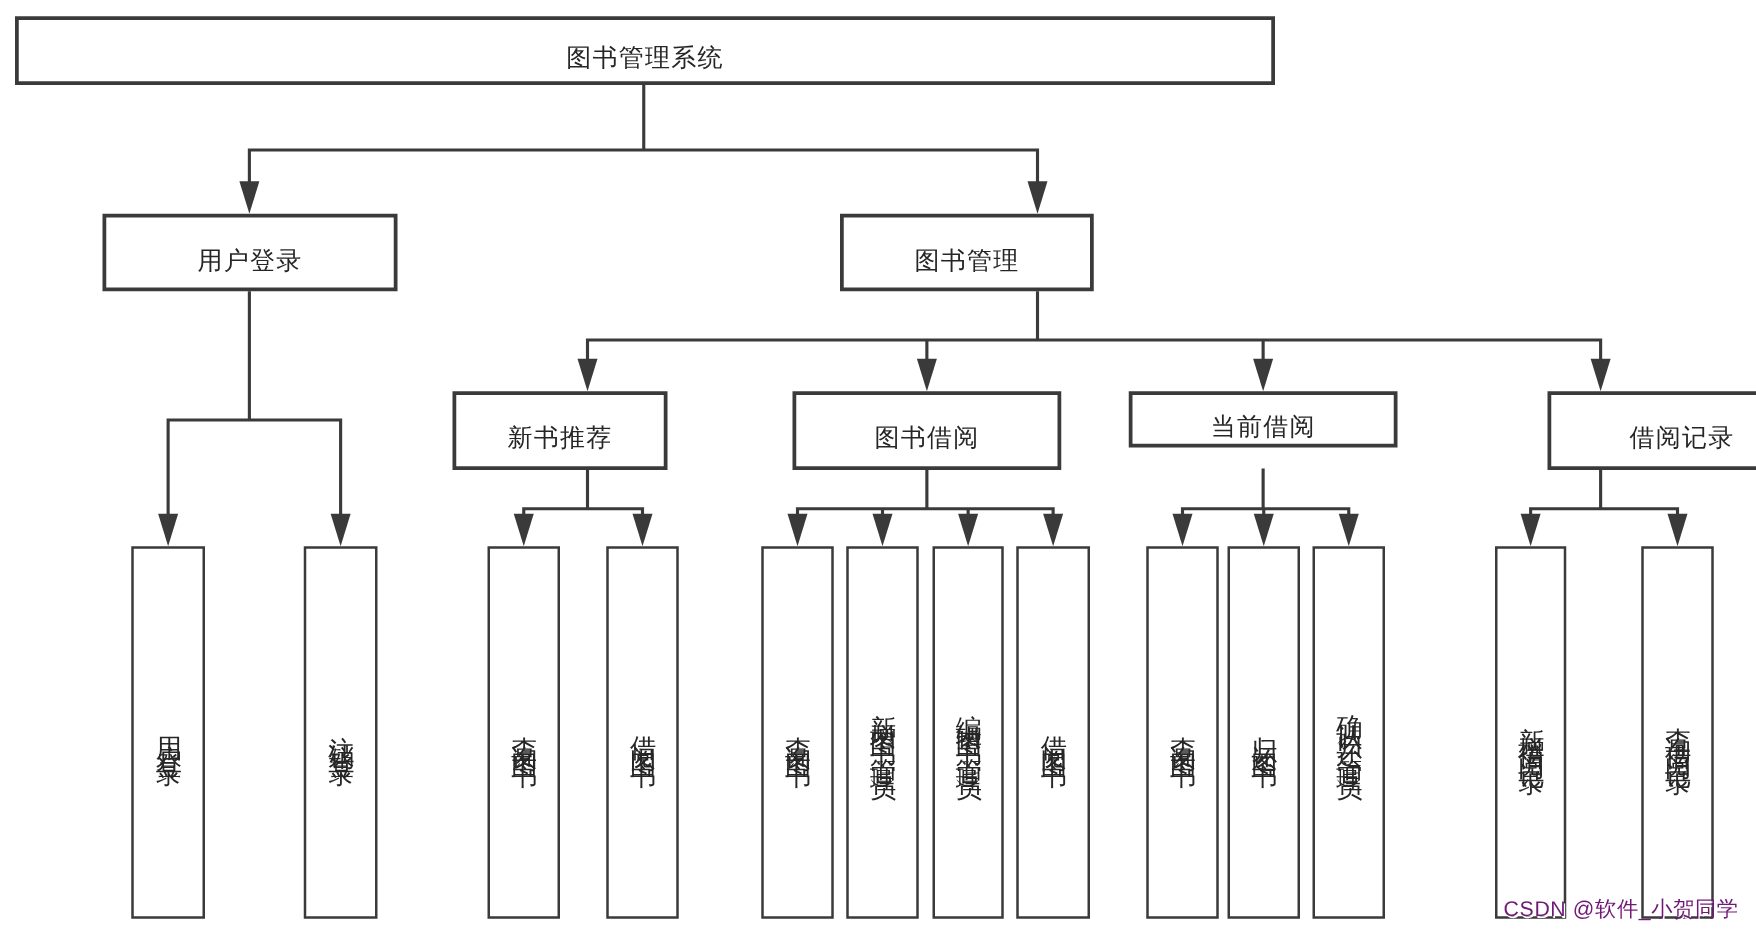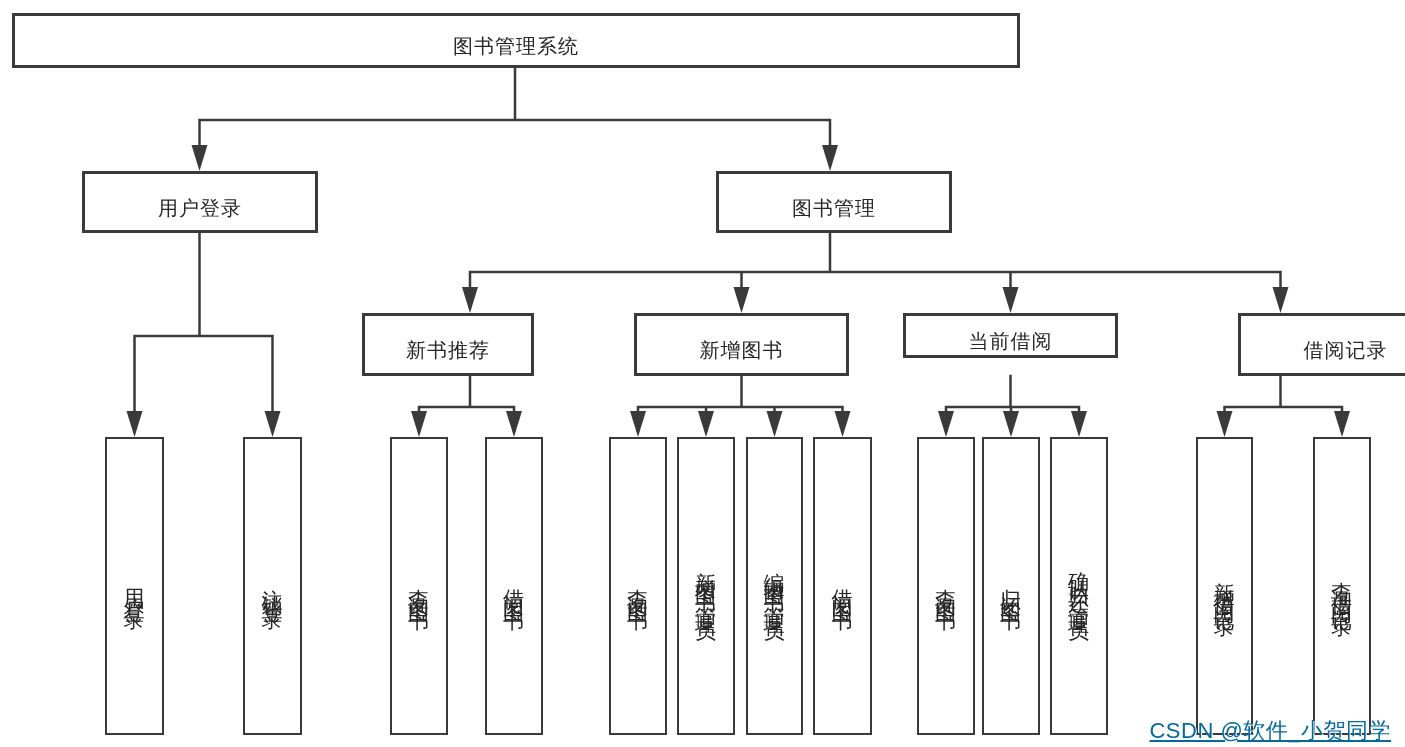--- a/index.html
+++ b/index.html
@@ -32,26 +32,25 @@
     text-orientation:mixed;
     font-size:21px;
     letter-spacing:7px;
     line-height:1;
     color:#262626;
     white-space:nowrap;
   }
   #watermark{
     position:absolute;
     right:14px;top:716px;
-    font-size:22px;
-    color:#0369a1;
+    font-size:17px;
+    color:#701a75;
     letter-spacing:0.5px;
     white-space:nowrap;
     text-shadow:1px 1px 0 #ffffff;
-    text-decoration:underline;
   }
 </style>
 </head>
 <body>
 
 <div id="stage">
 
   <svg id="connectors" viewBox="0 0 1405 747" xmlns="http://www.w3.org/2000/svg">
     <g fill="none" stroke-width="2.5" stroke-linecap="square" stroke="#3a3a3a">
       <path d="M515 67 V120 M199.5 120 H830 M199.5 120 V150 M830 120 V150"></path>
@@ -85,29 +84,29 @@
     </g>
   </svg>
 
   <div class="box" style="left:12px;top:13px;width:1008px;height:55px">
     <span class="hlabel">图书管理系统</span>
   </div>
 
   <div class="box" style="left:82px;top:171px;width:236px;height:62px">
     <span class="hlabel">用户登录</span>
   </div>
-  <div class="box" style="left:716px;top:171px;width:236px;height:62px">
+  <div class="box" style="left:672px;top:171px;width:203px;height:62px">
     <span class="hlabel">图书管理</span>
   </div>
 
   <div class="box" style="left:362px;top:313px;width:172px;height:63px">
     <span class="hlabel">新书推荐</span>
   </div>
   <div class="box" style="left:634px;top:313px;width:215px;height:63px">
-    <span class="hlabel">新增图书</span>
+    <span class="hlabel">图书借阅</span>
   </div>
   <div class="box" style="left:903px;top:313px;width:215px;height:45px">
     <span class="hlabel">当前借阅</span>
   </div>
   <div class="box" style="left:1238px;top:313px;width:215px;height:63px">
     <span class="hlabel">借阅记录</span>
   </div>
 
   <div class="box leaf" style="left:105px;top:437px;width:59px;height:298px">
     <span class="vlabel">用户登录</span>

